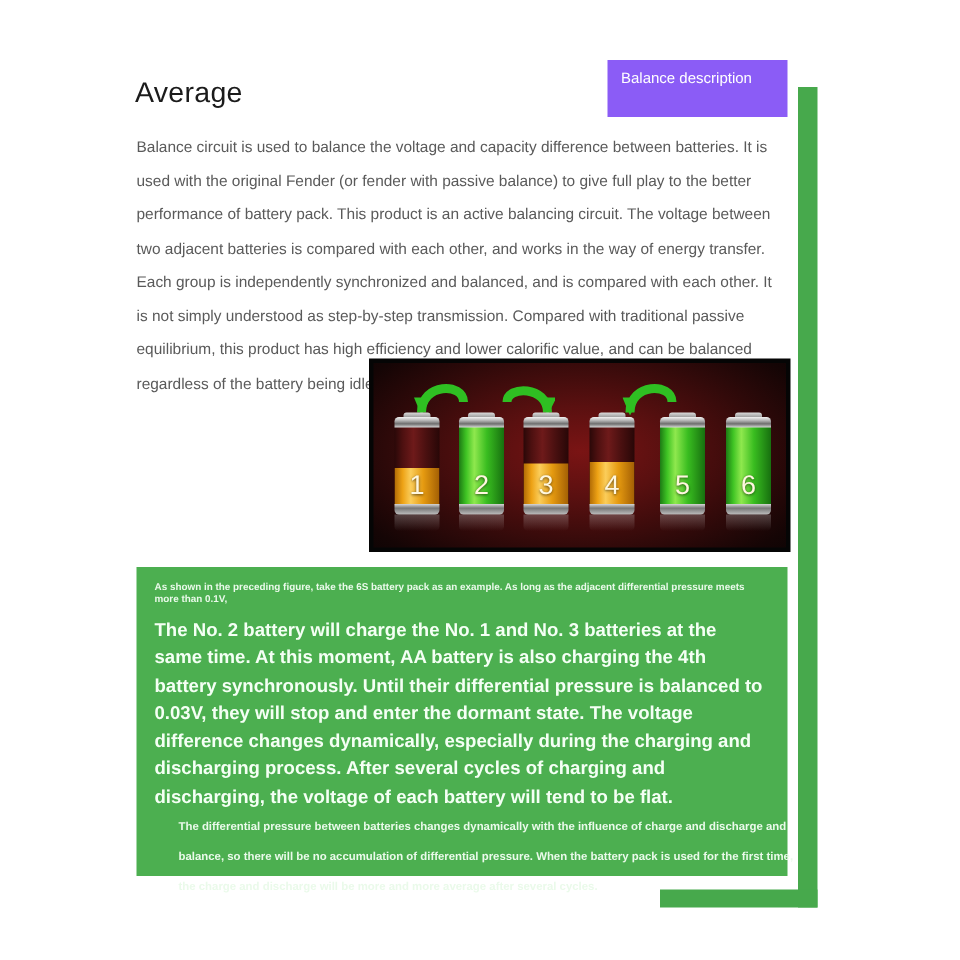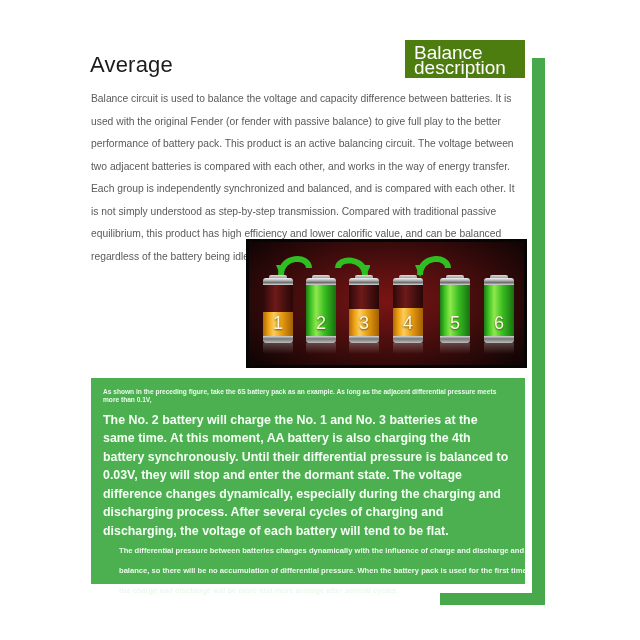--- a/index.html
+++ b/index.html
@@ -18,27 +18,27 @@
     background:#47a94c;
   }
   .accent-hbar{
     position:absolute;left:440px;top:593px;width:105px;height:12px;
     background:#47a94c;
   }
 
   
   .page-title{
     position:absolute;left:90px;top:52px;
-    font-size:22px;color:#1b1b1b;font-weight:400;letter-spacing:.2px;
+    font-size:19px;color:#1b1b1b;font-weight:400;letter-spacing:.2px;
   }
   .badge{
     position:absolute;left:405px;top:40px;width:120px;height:38px;
-    background:#4d7c0f;color:#ffffff;
+    background:#8b5cf6;color:#ffffff;
     padding:5px 8px 0 9px;box-sizing:border-box;
-    font-size:19px;line-height:15px;
+    font-size:10px;line-height:15px;
   }
 
   
   .intro{
     position:absolute;left:91px;top:88px;width:432px;
     font-size:10.3px;line-height:22.5px;color:#5a5a5a;
     text-align:left;
   }
 
   

